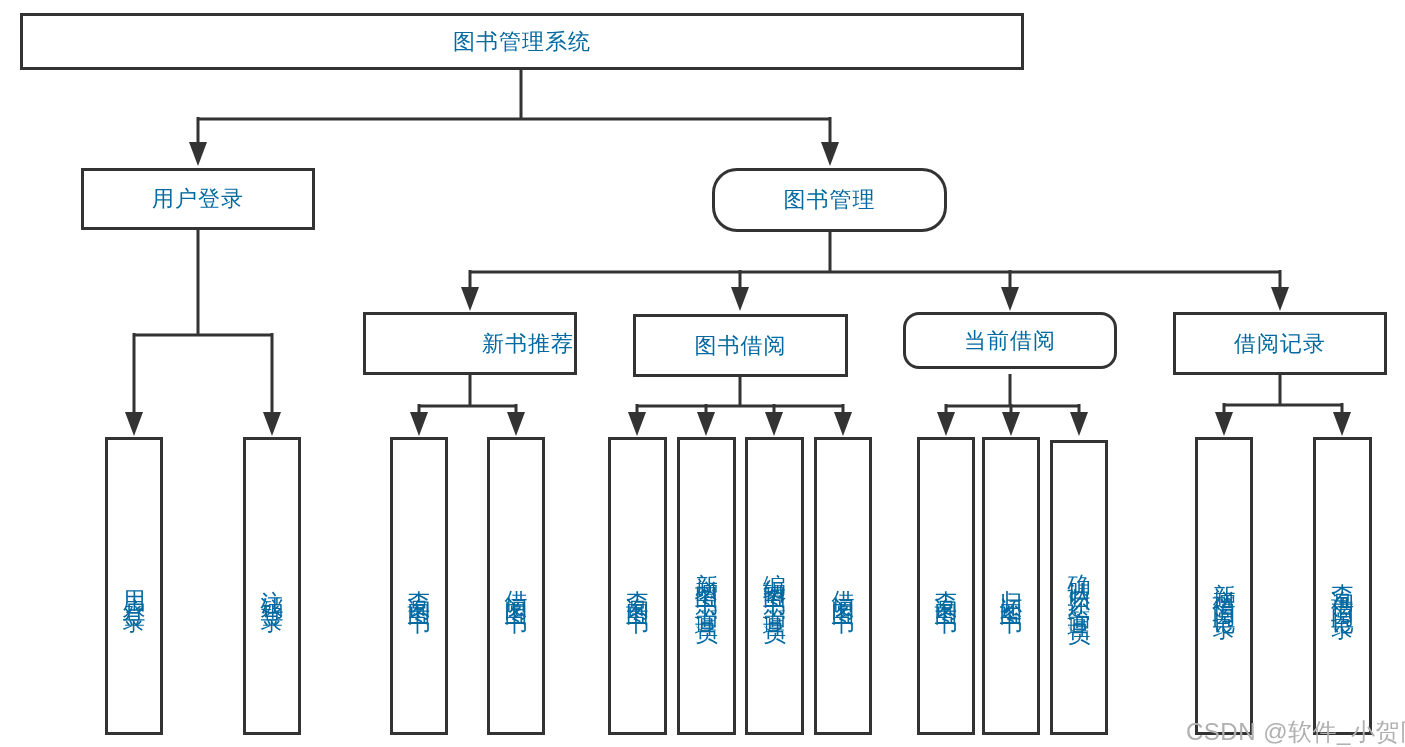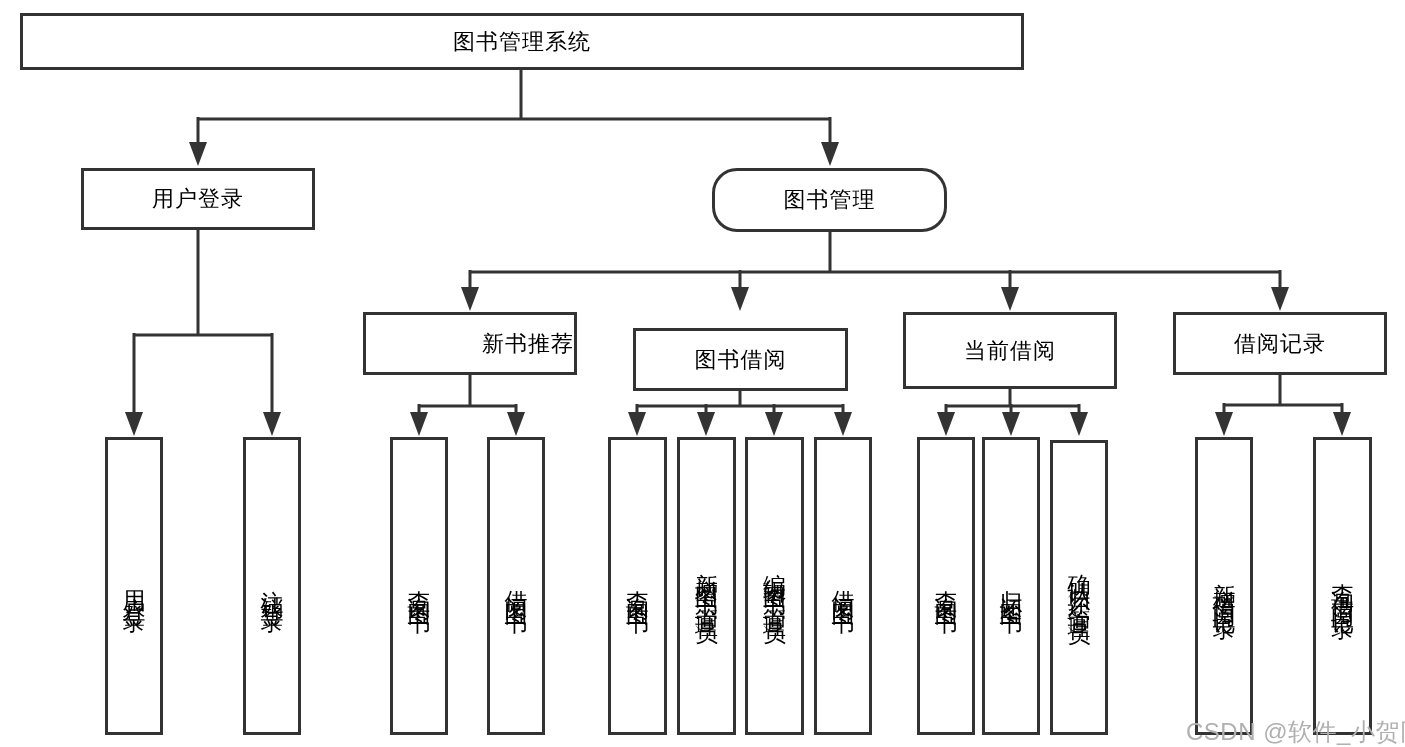--- a/index.html
+++ b/index.html
@@ -15,21 +15,21 @@
     position: absolute;
     left: 0; top: 0;
     width: 1405px; height: 747px;
     z-index: 1;
   }
   .box {
     position: absolute;
     box-sizing: border-box;
     border: 3px solid #333333;
     background: #ffffff;
-    color: #000000;
+    color: #0369a1;
     display: flex;
     align-items: center;
     justify-content: center;
     z-index: 2;
   }
   .h-box {
     font-size: 22px;
     letter-spacing: 1px;
     white-space: nowrap;
   }
@@ -106,24 +106,24 @@
   <div class="box h-box" style="left:81px; top:168px; width:234px; height:62px;">
     <span>用户登录</span>
   </div>
   <div class="box h-box" style="left:712px; top:168px; width:235px; height:64px;border-radius:25px;">
     <span>图书管理</span>
   </div>
 
   <div class="box h-box" style="left:363px; top:312px; width:214px; height:63px;justify-content:flex-end;">
     <span>新书推荐</span>
   </div>
-  <div class="box h-box" style="left:633px; top:328px; width:215px; height:63px;">
+  <div class="box h-box" style="left:633px; top:314px; width:215px; height:63px;">
     <span>图书借阅</span>
   </div>
-  <div class="box h-box" style="left:903px; top:312px; width:214px; height:77px;">
+  <div class="box h-box" style="left:903px; top:312px; width:214px; height:57px;border-radius:16px;">
     <span>当前借阅</span>
   </div>
   <div class="box h-box" style="left:1173px; top:312px; width:214px; height:63px;">
     <span>借阅记录</span>
   </div>
 
   <div class="box v-box" style="left:105px; top:437px; width:58px; height:298px;">
     <span>用户登录</span>
   </div>
   <div class="box v-box" style="left:243px; top:437px; width:58px; height:298px;">

